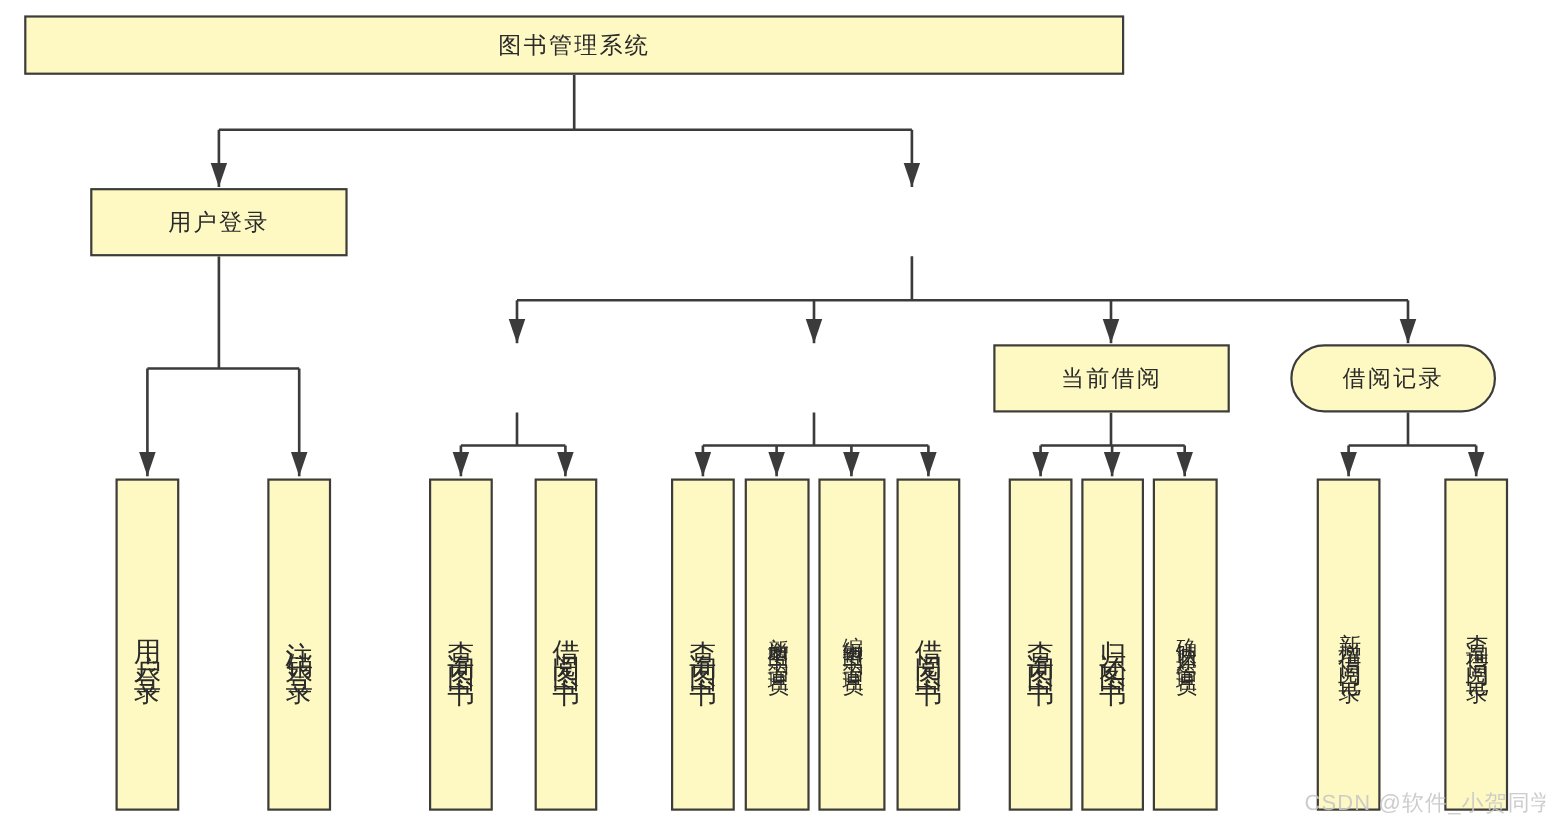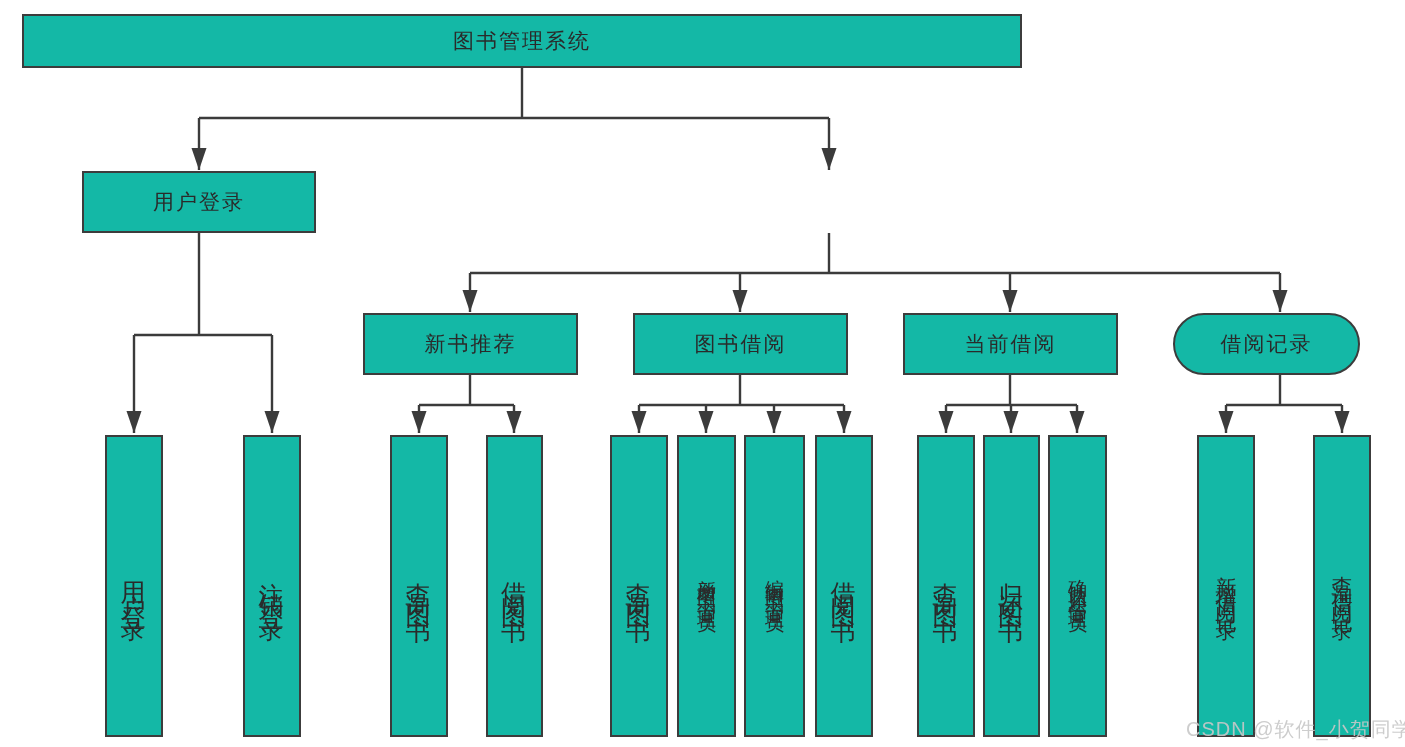--- a/index.html
+++ b/index.html
@@ -14,21 +14,21 @@
   }
   .wires {
     position: absolute;
     left: 0; top: 0;
     width: 1405px; height: 747px;
   }
   .box {
     position: absolute;
     box-sizing: border-box;
     border: 2.5px solid #3c3c3c;
-    background: #14b8a6;
+    background: #fef9c3;
     display: flex;
     align-items: center;
     justify-content: center;
     text-align: center;
   }
   .h { font-size: 21px; letter-spacing: 2px; }
   .vtext {
     writing-mode: vertical-rl;
     text-orientation: mixed;
     white-space: nowrap;
@@ -118,26 +118,20 @@
   </svg>
 
   <div class="box h" id="b-root">
     <span>图书管理系统</span>
   </div>
 
   <div class="box h" id="b-login">
     <span>用户登录</span>
   </div>
 
-  <div class="box h" id="b-nbr">
-    <span>新书推荐</span>
-  </div>
-  <div class="box h" id="b-tsb">
-    <span>图书借阅</span>
-  </div>
   <div class="box h" id="b-dqb">
     <span>当前借阅</span>
   </div>
   <div class="box h" id="b-jyjl">
     <span>借阅记录</span>
   </div>
 
   <div class="box leaf" id="l1">
     <span class="vtext s4">用户登录</span>
   </div>

